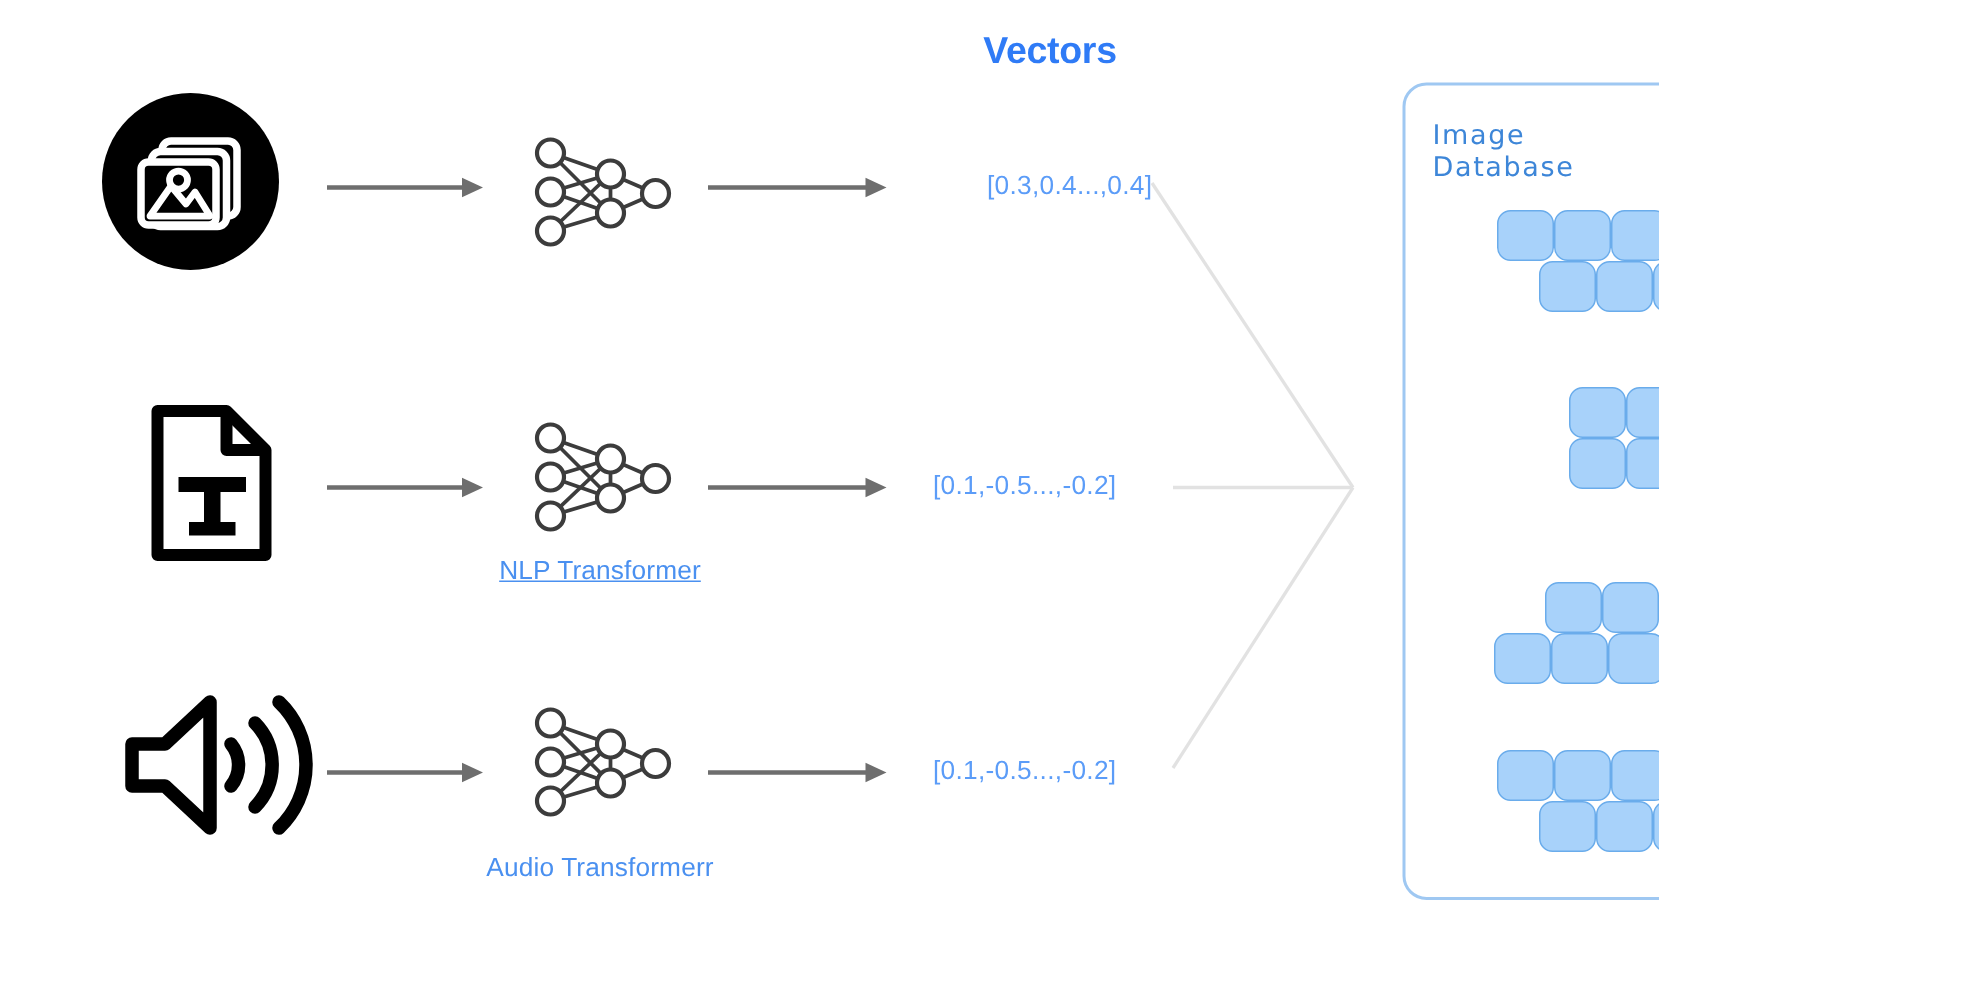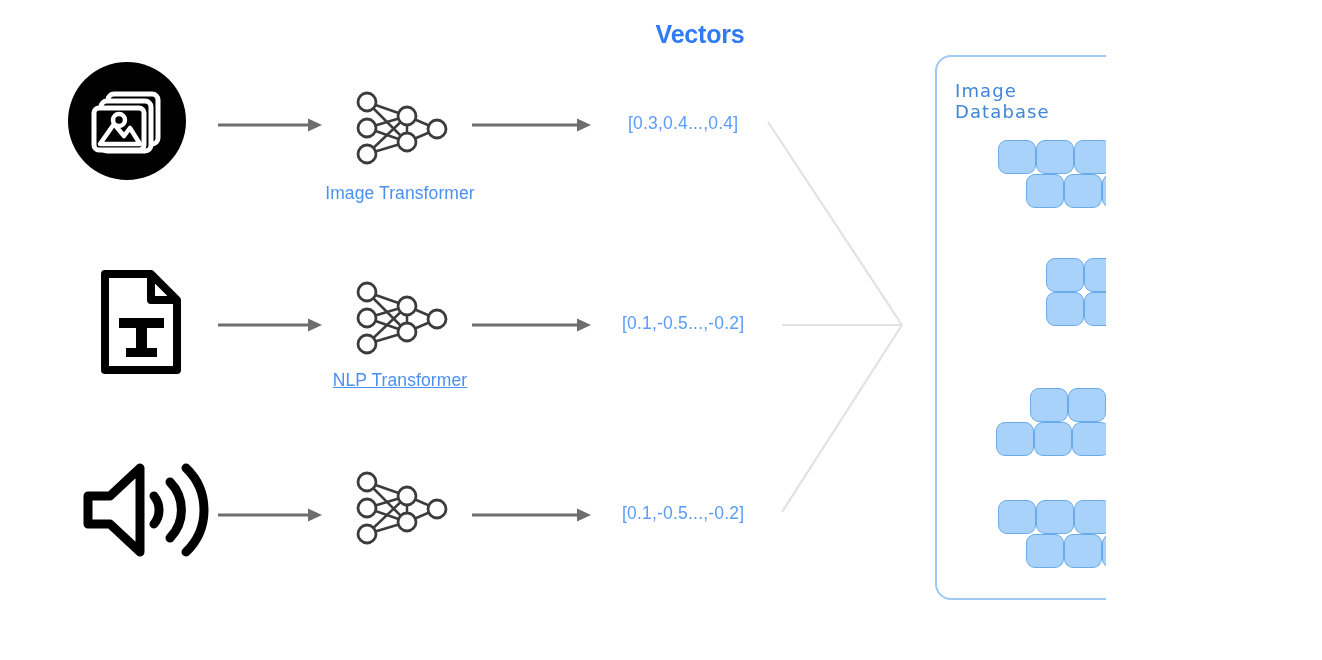--- a/index.html
+++ b/index.html
@@ -74,21 +74,21 @@
   
   .vec-text {
     position: absolute;
     width: 220px;
     text-align: left;
     font-size: 17.5px;
     color: #5b9cf8;
     letter-spacing: 0.2px;
     white-space: nowrap;
   }
-  .vec-1 { left: 628px; top: 113px; }
+  .vec-1 { left: 658px; top: 113px; }
   .vec-2 { left: 622px; top: 313px; }
   .vec-3 { left: 622px; top: 503px; }
 
   
   .converge {
     position: absolute;
     left: 0;
     top: 0;
     width: 1322px;
     height: 660px;
@@ -192,21 +192,20 @@
         <circle cx="22" cy="18" r="9"></circle>
         <circle cx="22" cy="44" r="9"></circle>
         <circle cx="22" cy="70" r="9"></circle>
         <circle cx="62" cy="32" r="9"></circle>
         <circle cx="62" cy="58" r="9"></circle>
         <circle cx="92" cy="45" r="9"></circle>
       </g>
     </svg>
   </div>
 
-  <div class="tf-label tf-1">Image Transformer</div>
 
   <div class="arrow" style="left:472px; top:117px;">
     <svg width="120" height="16" viewBox="0 0 120 16">
       <line x1="0" y1="8" x2="107" y2="8" stroke="#6e6e6e" stroke-width="3"></line>
       <polygon points="105,1.5 119,8 105,14.5" fill="#6e6e6e"></polygon>
     </svg>
   </div>
 
   <div class="vec-text vec-1">[0.3,0.4...,0.4]</div>
 
@@ -298,20 +297,21 @@
         <circle cx="22" cy="18" r="9"></circle>
         <circle cx="22" cy="44" r="9"></circle>
         <circle cx="22" cy="70" r="9"></circle>
         <circle cx="62" cy="32" r="9"></circle>
         <circle cx="62" cy="58" r="9"></circle>
         <circle cx="92" cy="45" r="9"></circle>
       </g>
     </svg>
   </div>
 
+  <div class="tf-label tf-3">Audio Transformerr</div>
 
   <div class="arrow" style="left:472px; top:507px;">
     <svg width="120" height="16" viewBox="0 0 120 16">
       <line x1="0" y1="8" x2="107" y2="8" stroke="#6e6e6e" stroke-width="3"></line>
       <polygon points="105,1.5 119,8 105,14.5" fill="#6e6e6e"></polygon>
     </svg>
   </div>
 
   <div class="vec-text vec-3">[0.1,-0.5...,-0.2]</div>
 

